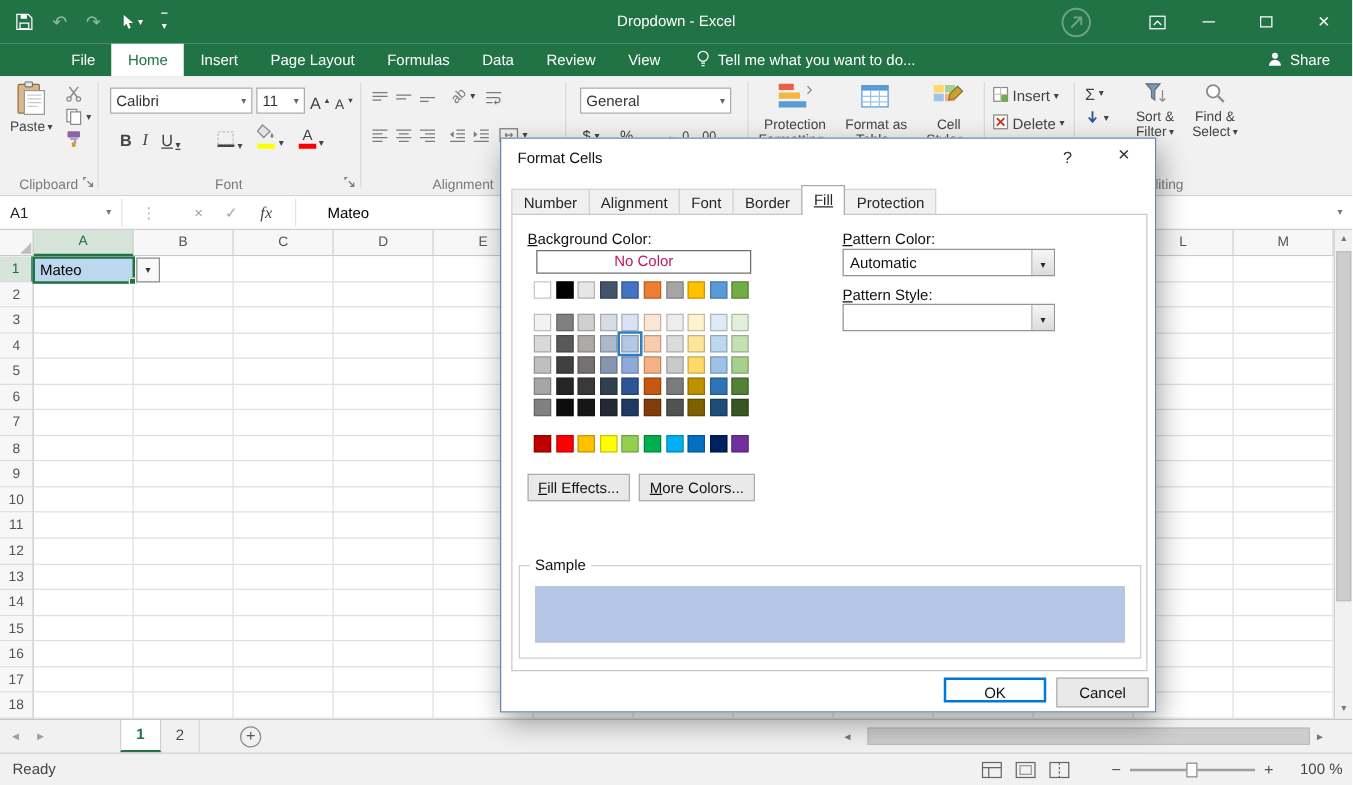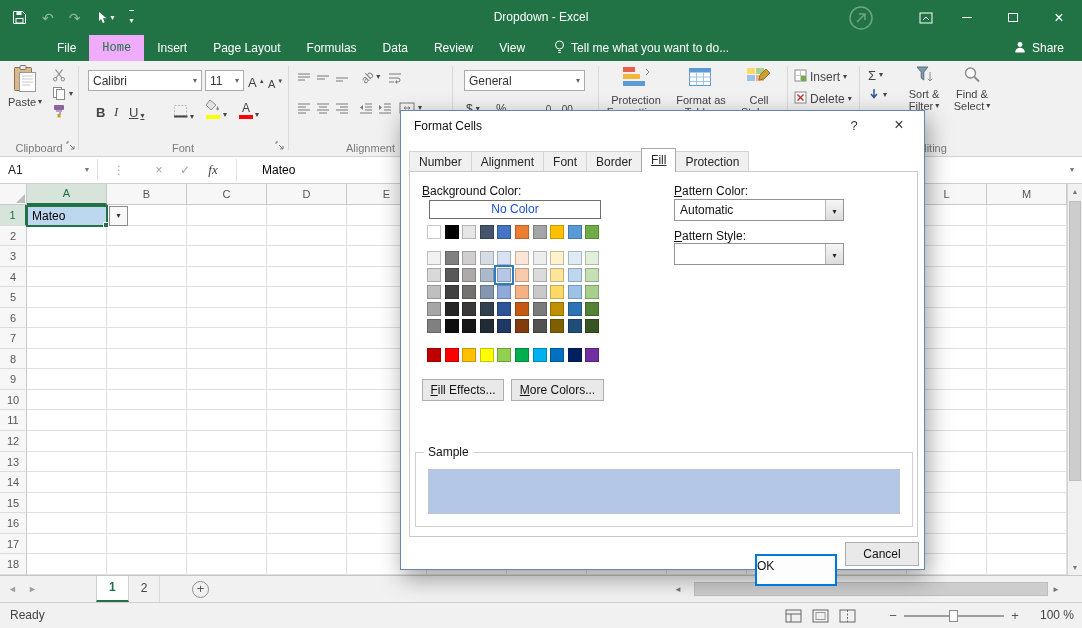--- a/index.html
+++ b/index.html
@@ -21,21 +21,21 @@
 .wbtn{width:46px;height:35px;display:flex;align-items:center;justify-content:center;color:#fff;}
 .wbtn.rdo{width:36px;}
 .w-min{display:inline-block;width:10px;border-top:1px solid #fff;}
 .w-max{display:inline-block;width:10px;height:9px;border:1px solid #fff;}
 .w-close{font-size:16px;line-height:1;}
 
 
 .tabrow{position:absolute;left:0;top:35px;width:100%;height:26px;background:#217346;display:flex;align-items:stretch;}
 #ribbon-tabs{display:flex;padding-left:44px;}
 .rtab{padding:0 13px;line-height:26px;color:#fff;white-space:nowrap;cursor:default;}
-.rtab.active{background:#f0abfc;color:#217346;font-family:Liberation Mono, monospace;}
+.rtab.active{background:#ffffff;color:#217346;}
 .tellme{display:flex;align-items:center;gap:6px;color:#fff;margin-left:16px;white-space:nowrap;}
 .trspacer{flex:1;}
 .share{display:flex;align-items:center;gap:6px;color:#fff;margin-right:18px;}
 
 
 .ribbon{position:absolute;left:0;top:61px;width:100%;height:96px;background:#f1f1f1;border-bottom:1px solid #d2d2d2;}
 .rgroup{position:absolute;top:0;height:95px;}
 .gsep{position:absolute;top:5px;height:84px;width:1px;background:#dadada;}
 .grp-label{position:absolute;bottom:2px;left:0;right:0;text-align:center;font-size:11px;color:#7a7a7a;}
 .launcher{position:absolute;right:3px;bottom:3px;}
@@ -106,33 +106,33 @@
   border:1px solid #6785ad;box-shadow:3px 8px 22px rgba(0,0,0,.38);z-index:50;}
 .dlg-title{position:absolute;left:13px;top:8px;color:#111;}
 .dlg-help{position:absolute;right:55px;top:0;width:30px;height:30px;text-align:center;line-height:30px;color:#333;font-size:13px;}
 .dlg-close{position:absolute;right:8px;top:0;width:34px;height:30px;text-align:center;line-height:28px;color:#333;font-size:16px;}
 #dlg-tabs{position:absolute;left:8px;top:39px;display:flex;align-items:flex-end;height:22px;}
 .dtab{height:21px;line-height:20px;padding:0 9px;background:#f0f0f0;border:1px solid #d4d4d4;white-space:nowrap;}
 .dtab + .dtab{margin-left:-1px;}
 .dtab.active{height:24px;line-height:22px;background:#fff;border-color:#ababab;border-bottom:none;z-index:2;position:relative;text-decoration:underline;}
 .dlg-page{position:absolute;left:8px;top:60px;width:509px;height:366px;border:1px solid #c9c9c9;background:#fff;z-index:1;}
 .dlbl{position:absolute;color:#111;}
-.nocolor{position:absolute;left:19px;top:28px;width:172px;height:19px;border:1px solid #6e6e6e;text-align:center;line-height:17px;color:#1d4ed8;background:#fff;}
+.nocolor{position:absolute;left:19px;top:28px;width:172px;height:19px;border:1px solid #6e6e6e;text-align:center;line-height:17px;color:#be185d;background:#fff;}
 .pal{position:absolute;}
 .pal-row{display:grid;grid-template-columns:repeat(10,17.6px);height:14px;margin-bottom:3px;}
 .swatch{width:14px;height:14px;border:1px solid rgba(0,0,0,.22);}
 .swatch.selected{outline:2px solid #2f7cbe;outline-offset:1px;}
 .combo{position:absolute;width:170px;height:22px;border:1px solid #949494;background:#fff;}
 .combo-val{position:absolute;left:5px;top:3px;color:#111;}
 .combo-btn{position:absolute;right:0;top:0;bottom:0;width:18px;background:linear-gradient(#f6f6f6,#dcdcdc);border-left:1px solid #b4b4b4;text-align:center;line-height:20px;}
 .dbtn{position:absolute;height:22px;background:#e9e9e9;border:1px solid #adadad;text-align:center;line-height:20px;color:#111;}
 .samplebox{position:absolute;left:5px;top:280px;width:498px;height:75px;border:1px solid #d0d0d0;}
 .samplelegend{position:absolute;top:-8px;left:8px;background:#fff;padding:0 4px;color:#111;}
 #sample-bar{position:absolute;left:12px;top:16px;right:12px;height:45px;border:1px solid #b9c6d4;}
-.dlg-ok{position:absolute;left:354px;top:431px;width:82px;height:32px;background:#fdfdfd;border:2px solid #0078d7;text-align:left;line-height:20px;color:#111;margin-top:12px;}
+.dlg-ok{position:absolute;left:354px;top:431px;width:82px;height:20px;background:#fdfdfd;border:2px solid #0078d7;text-align:center;line-height:20px;color:#111;}
 .dlg-cancel{position:absolute;left:444px;top:431px;width:74px;height:24px;background:#e9e9e9;border:1px solid #adadad;text-align:center;line-height:22px;color:#111;}
 u{text-decoration:underline;}
 </style>
 </head>
 <body>
 
 <div class="app">
 
   <div class="titlebar">
     <div class="qat">

